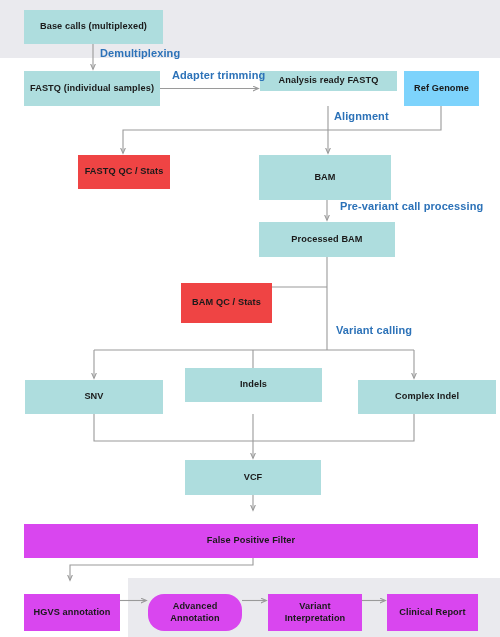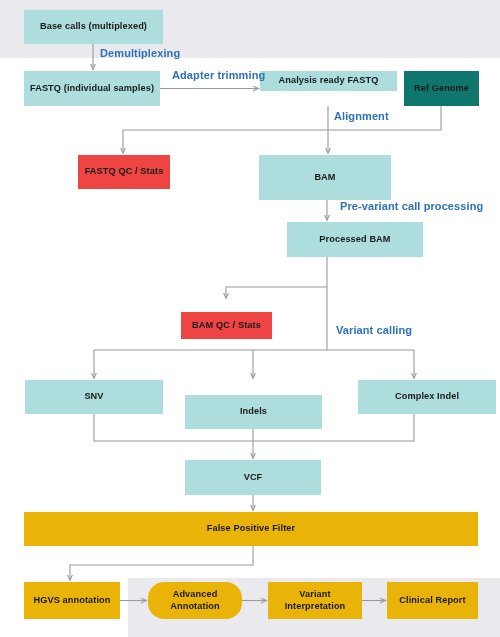--- a/index.html
+++ b/index.html
@@ -29,23 +29,23 @@
     justify-content: center;
     text-align: center;
     color: #1a1a1a;
     font-size: 9.2px;
     font-weight: bold;
     line-height: 1.25;
     letter-spacing: 0.1px;
     padding: 2px 1px;
   }
   .node.cyan   { background: #aeddde; }
-  .node.purple { background: #0f766e; }
+  .node.purple { background: #7dd3fc; }
   .node.orange { background: #ef4444; }
-  .node.peach  { background: #eab308; }
+  .node.peach  { background: #d946ef; margin-top: 12px; }
 
   .edge-label {
     position: absolute;
     color: #2c72b8;
     font-size: 11px;
     font-weight: bold;
     white-space: nowrap;
     letter-spacing: 0.1px;
   }
   svg.wires {
@@ -112,24 +112,24 @@
     <path d="M362,600.5 L385,600.5" marker-end="url(#ah)"></path>
   </svg>
 
   <div id="nodes-layer">
       <div class="node cyan" style="left: 24px; top: 10px; width: 139px; height: 34px;">Base calls (multiplexed)</div>
       <div class="node cyan" style="left: 24px; top: 71px; width: 136px; height: 35px;">FASTQ (individual samples)</div>
       <div class="node cyan" style="left: 260px; top: 71px; width: 137px; height: 20px;">Analysis ready FASTQ</div>
       <div class="node purple" style="left: 404px; top: 71px; width: 75px; height: 35px;">Ref Genome</div>
       <div class="node orange" style="left: 78px; top: 155px; width: 92px; height: 34px;">FASTQ QC / Stats</div>
       <div class="node cyan" style="left: 259px; top: 155px; width: 132px; height: 45px;">BAM</div>
-      <div class="node cyan" style="left: 259px; top: 222px; width: 136px; height: 35px; margin-left: 28px;">Processed BAM</div>
-      <div class="node orange" style="left: 181px; top: 312px; width: 91px; height: 27px;">BAM QC / Stats</div>
+      <div class="node cyan" style="left: 259px; top: 222px; width: 136px; height: 35px;">Processed BAM</div>
+      <div class="node orange" style="left: 181px; top: 283px; width: 91px; height: 40px;">BAM QC / Stats</div>
       <div class="node cyan" style="left: 25px; top: 380px; width: 138px; height: 34px;">SNV</div>
-      <div class="node cyan" style="left: 185px; top: 395px; width: 137px; height: 34px;">Indels</div>
+      <div class="node cyan" style="left: 185px; top: 368px; width: 137px; height: 34px;">Indels</div>
       <div class="node cyan" style="left: 358px; top: 380px; width: 138px; height: 34px;">Complex Indel</div>
       <div class="node cyan" style="left: 185px; top: 460px; width: 136px; height: 35px;">VCF</div>
       <div class="node peach" style="left: 24px; top: 512px; width: 454px; height: 34px;">False Positive Filter</div>
       <div class="node peach" style="left: 24px; top: 582px; width: 96px; height: 37px;">HGVS annotation</div>
       <div class="node peach" style="left: 148px; top: 582px; width: 94px; height: 37px; border-radius: 16px;">Advanced Annotation</div>
       <div class="node peach" style="left: 268px; top: 582px; width: 94px; height: 37px;">Variant Interpretation</div>
       <div class="node peach" style="left: 387px; top: 582px; width: 91px; height: 37px;">Clinical Report</div>
     </div>
 
   <div id="labels-layer">

